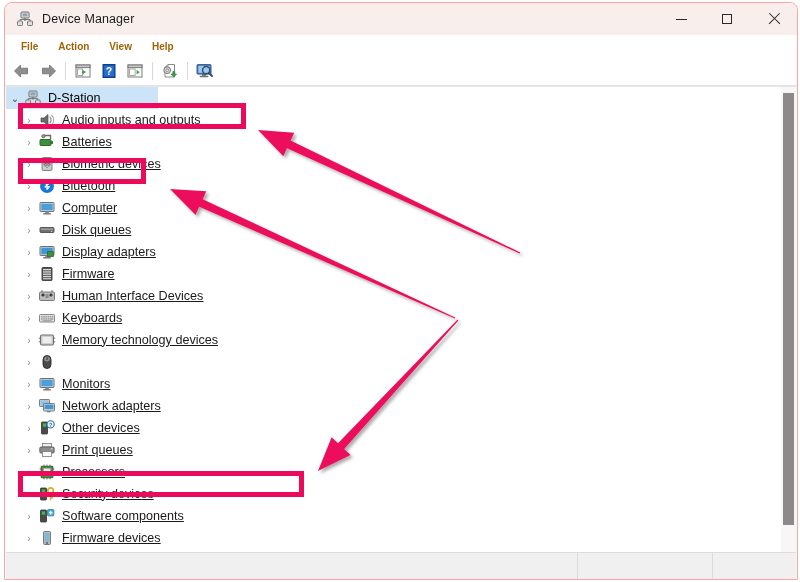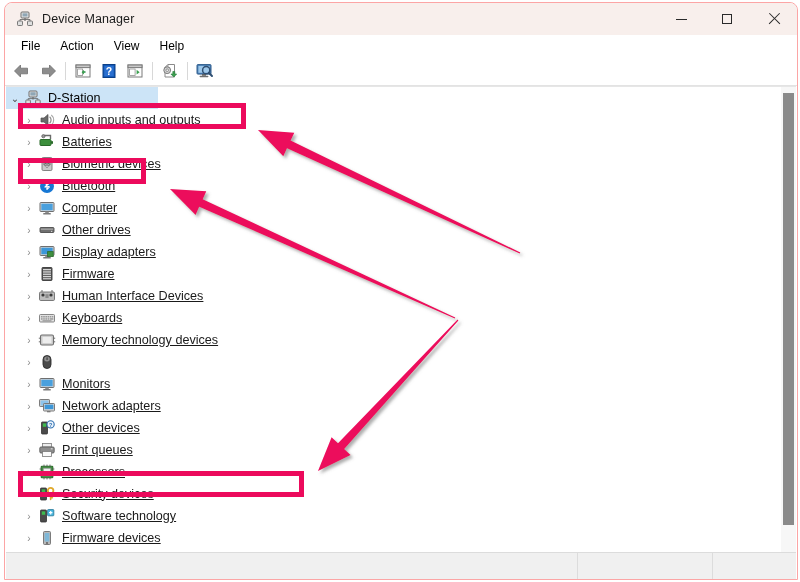--- a/index.html
+++ b/index.html
@@ -45,21 +45,21 @@
   }
   .glyph-close:before{transform:rotate(45deg);}
   .glyph-close:after{transform:rotate(-45deg);}
 
   
   .menubar{
     height:22px;background:#ffffff;display:flex;align-items:center;
     padding-left:6px;
   }
   .menuitem{
-    font-size:12px;color:#000000;padding:2px 10px;border-radius:3px;
+    font-size:10px;color:#a16207;padding:2px 10px;border-radius:3px;font-weight:bold;
   }
 
   
   .toolbar{
     height:28px;background:#ffffff;display:flex;align-items:center;
     padding-left:4px;border-bottom:1px solid #e3e3e3;
   }
   .tbtn{width:26px;height:24px;display:flex;align-items:center;justify-content:center;}
   .tbsep{width:1px;height:18px;background:#d8d8d8;margin:0 4px;}
 
@@ -287,21 +287,21 @@
               <span class="lbl">Computer</span>
             </div>
             <div class="row">
               <span class="indent"></span>
               <span class="chev">›</span>
               <span class="ico"><svg width="18" height="18" viewBox="0 0 18 18">
                   <rect x="2" y="6.5" width="14" height="5" rx="1" fill="#6f6f6f" stroke="#4d4d4d" stroke-width="0.9"></rect>
                   <rect x="2.8" y="7.4" width="12.4" height="1.6" fill="#9c9c9c"></rect>
                   <circle cx="13.6" cy="10.4" r="0.7" fill="#d0d0d0"></circle>
                 </svg></span>
-              <span class="lbl">Other drives</span>
+              <span class="lbl">Disk queues</span>
             </div>
             <div class="row">
               <span class="indent"></span>
               <span class="chev">›</span>
               <span class="ico"><svg width="18" height="18" viewBox="0 0 18 18">
                   <rect x="2" y="3.5" width="14" height="9" rx="0.8" fill="#d2d2d2" stroke="#6f6f6f" stroke-width="1"></rect>
                   <rect x="3.3" y="4.7" width="11.4" height="6.6" fill="#3d97d8"></rect>
                   <rect x="7.2" y="12.5" width="3.6" height="1.6" fill="#8a8a8a"></rect>
                   <rect x="5.2" y="14.1" width="7.6" height="1.3" rx="0.5" fill="#7a7a7a"></rect>
                   <rect x="9.6" y="8.6" width="5.6" height="5" fill="#3f8f3f" stroke="#2c6b2c" stroke-width="0.8"></rect>
@@ -446,21 +446,21 @@
             </div>
             <div class="row">
               <span class="indent"></span>
               <span class="chev">›</span>
               <span class="ico"><svg width="18" height="18" viewBox="0 0 18 18">
                   <rect x="2.5" y="3" width="6" height="12" rx="0.8" fill="#4a4a4a" stroke="#333" stroke-width="0.8"></rect>
                   <rect x="3.8" y="4.4" width="3.4" height="3.4" fill="#3dba4e"></rect>
                   <rect x="9.6" y="2.6" width="6.2" height="6.2" rx="0.7" fill="#49b6e0" stroke="#2d7f9e" stroke-width="0.9"></rect>
                   <path d="M12.7 4 L12.7 7.4 M11 5.7 L14.4 5.7" stroke="#ffffff" stroke-width="1.2"></path>
                 </svg></span>
-              <span class="lbl">Software technology</span>
+              <span class="lbl">Software components</span>
             </div>
             <div class="row">
               <span class="indent"></span>
               <span class="chev">›</span>
               <span class="ico"><svg width="18" height="18" viewBox="0 0 18 18">
                   <rect x="5.5" y="2.5" width="7" height="13" rx="1" fill="#b8b8b8" stroke="#6f6f6f" stroke-width="0.9"></rect>
                   <rect x="6.7" y="4" width="4.6" height="8.5" fill="#7fb8d8"></rect>
                   <circle cx="9" cy="14" r="0.9" fill="#555"></circle>
                 </svg></span>
               <span class="lbl">Firmware devices</span>

